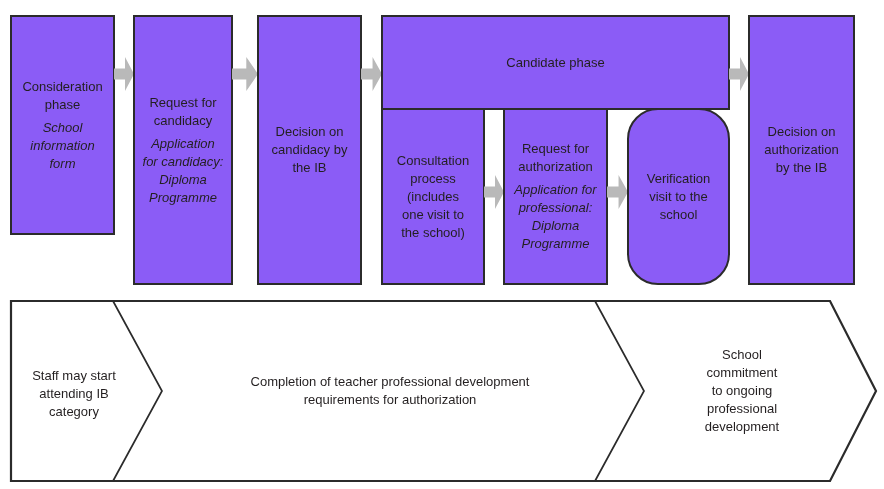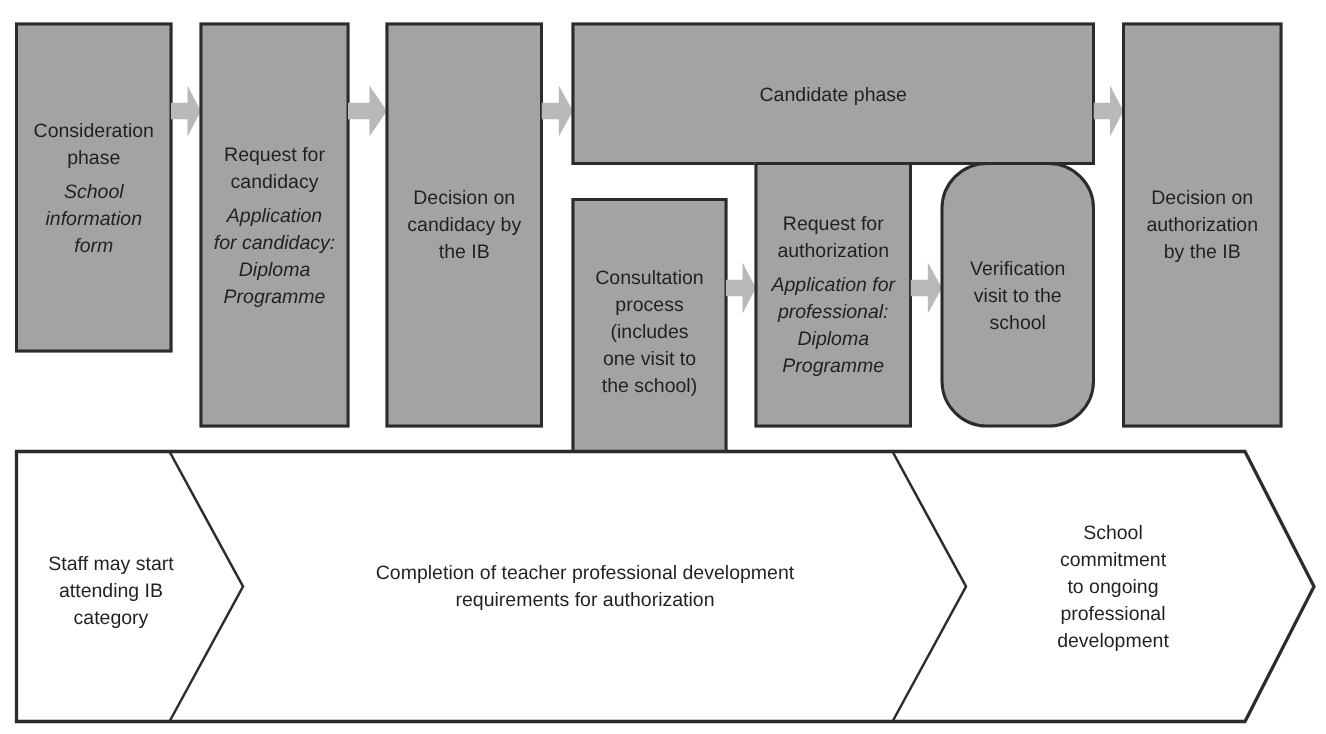--- a/index.html
+++ b/index.html
@@ -15,21 +15,21 @@
     height: 489px;
     background: var(--bg);
     font-family: "Liberation Sans", sans-serif;
     color: var(--text);
     overflow: hidden;
   }
   .box {
     position: absolute;
     box-sizing: border-box;
     border: 2px solid var(--border);
-    background: #a3a3a3;
+    background: #8b5cf6;
     display: flex;
     flex-direction: column;
     align-items: center;
     justify-content: center;
     text-align: center;
   }
   .txt {
     font-size: 13px;
     line-height: 18px;
     white-space: pre-line;
@@ -93,21 +93,21 @@
   </div>
 
   <svg class="arrow" style="left:361px; top:57px;" width="21" height="34" viewBox="0 0 20 34" preserveAspectRatio="none">
     <polygon points="0,11.5 11,11.5 11,0 20,17 11,34 11,22.5 0,22.5"></polygon>
   </svg>
 
   <div class="box" style="left:381px; top:15px; width:349px; height:95px;">
     <div class="txt">Candidate phase</div>
   </div>
 
-  <div class="box" style="left:381px; top:108px; width:104px; height:177px; padding:0 11px;margin-top:24px;">
+  <div class="box" style="left:381px; top:108px; width:104px; height:177px; padding:0 11px;">
     <div class="txt">Consultation
 process
 (includes
 one visit to
 the school)</div>
   </div>
 
   <svg class="arrow" style="left:484px; top:175px;" width="20" height="34" viewBox="0 0 20 34" preserveAspectRatio="none">
     <polygon points="0,11.5 11,11.5 11,0 20,17 11,34 11,22.5 0,22.5"></polygon>
   </svg>

